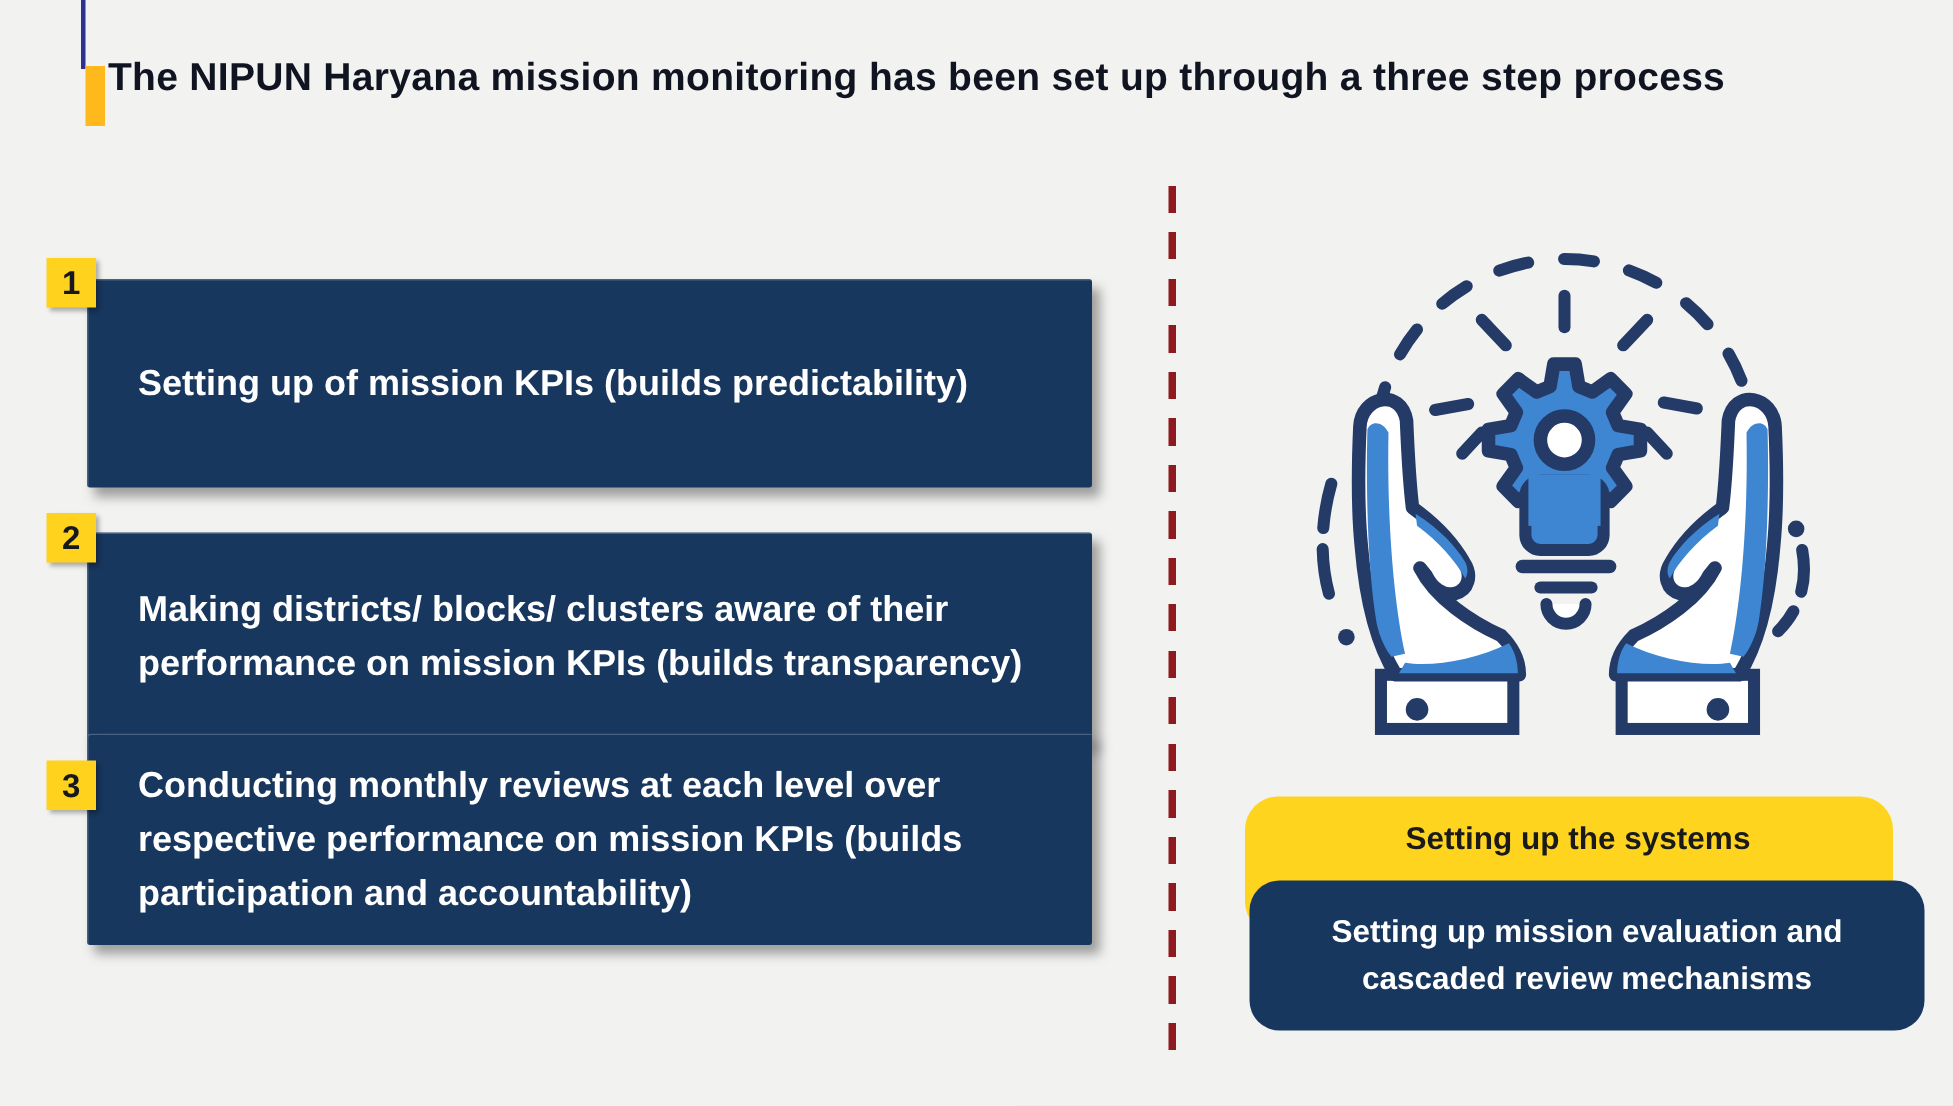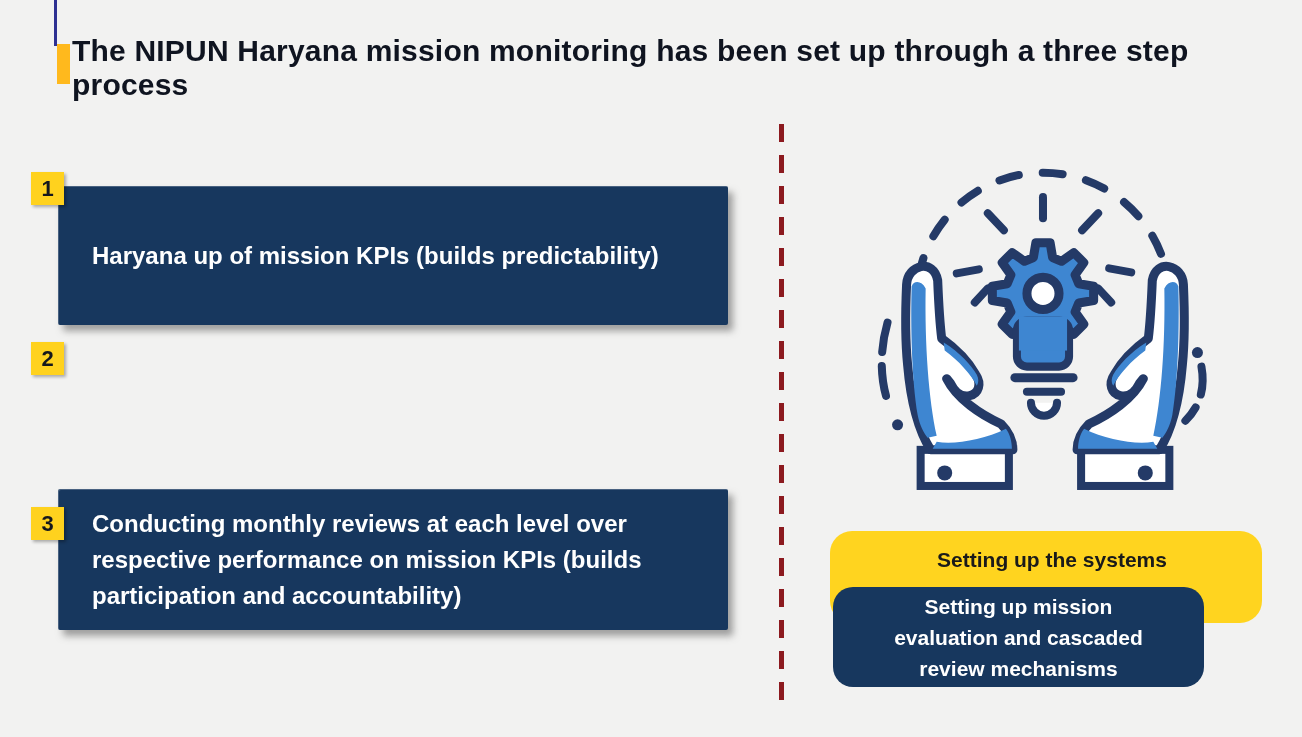--- a/index.html
+++ b/index.html
@@ -14,21 +14,21 @@
   .title-line{
     position:absolute;left:54px;top:0;width:3px;height:46px;
     background:#2E3192;
   }
   .title-bar{
     position:absolute;left:57px;top:44px;width:13px;height:40px;
     background:#FFB91D;
   }
   .slide-title{
     position:absolute;left:72px;top:34px;width:1180px;
-    font-size:30px;line-height:34px;font-weight:700;color:#0F1420;
+    font-size:26px;line-height:34px;font-weight:700;color:#0F1420;
     letter-spacing:.2px;
   }
   
   .step-box{
     position:absolute;left:58px;width:670px;
     background:#17375E;
     border-radius:2px;
     box-shadow:5px 6px 7px rgba(90,90,90,.55), inset 1px 1px 0 rgba(255,255,255,.22);
     display:flex;align-items:center;
     padding:0 24px 0 34px;box-sizing:border-box;
@@ -60,43 +60,46 @@
   
   .systems-header-box{
     position:absolute;left:830px;top:531px;width:432px;height:92px;
     background:#FFD41F;border-radius:22px;
   }
   .systems-header-label{
     height:58px;display:flex;align-items:center;justify-content:center;
     font-size:21px;font-weight:700;color:#1A1A1A;margin-left:12px;
   }
   .systems-body-box{
-    position:absolute;left:833px;top:587px;width:371px;height:100px;
+    position:absolute;left:833px;top:587px;width:450px;height:100px;
     background:#17375E;border-radius:20px;
     display:flex;align-items:center;justify-content:center;
     padding:0 42px;box-sizing:border-box;
   }
   .systems-body-label{
     color:#FFFFFF;font-size:21px;line-height:31px;font-weight:700;text-align:center;
   }
 </style>
 </head>
 <body>
 
 <div class="slide">
 
   <div class="title-line"></div>
   <div class="title-bar"></div>
   <div class="slide-title">The NIPUN Haryana mission monitoring has been set up through a three step process</div>
 
   <div class="step-box step-box-1">
-    <div class="step-text">Haryana up of mission KPIs (builds predictability)</div>
+    <div class="step-text">Setting up of mission KPIs (builds predictability)</div>
   </div>
   <div class="step-badge step-badge-1">1</div>
 
+  <div class="step-box step-box-2">
+    <div class="step-text">Making districts/ blocks/ clusters aware of their performance on mission KPIs (builds transparency)</div>
+  </div>
   <div class="step-badge step-badge-2">2</div>
 
   <div class="step-box step-box-3">
     <div class="step-text">Conducting monthly reviews at each level over respective performance on mission KPIs (builds participation and accountability)</div>
   </div>
   <div class="step-badge step-badge-3">3</div>
 
   <div class="divider-dashed"></div>
 
   <div class="icon-wrap">

